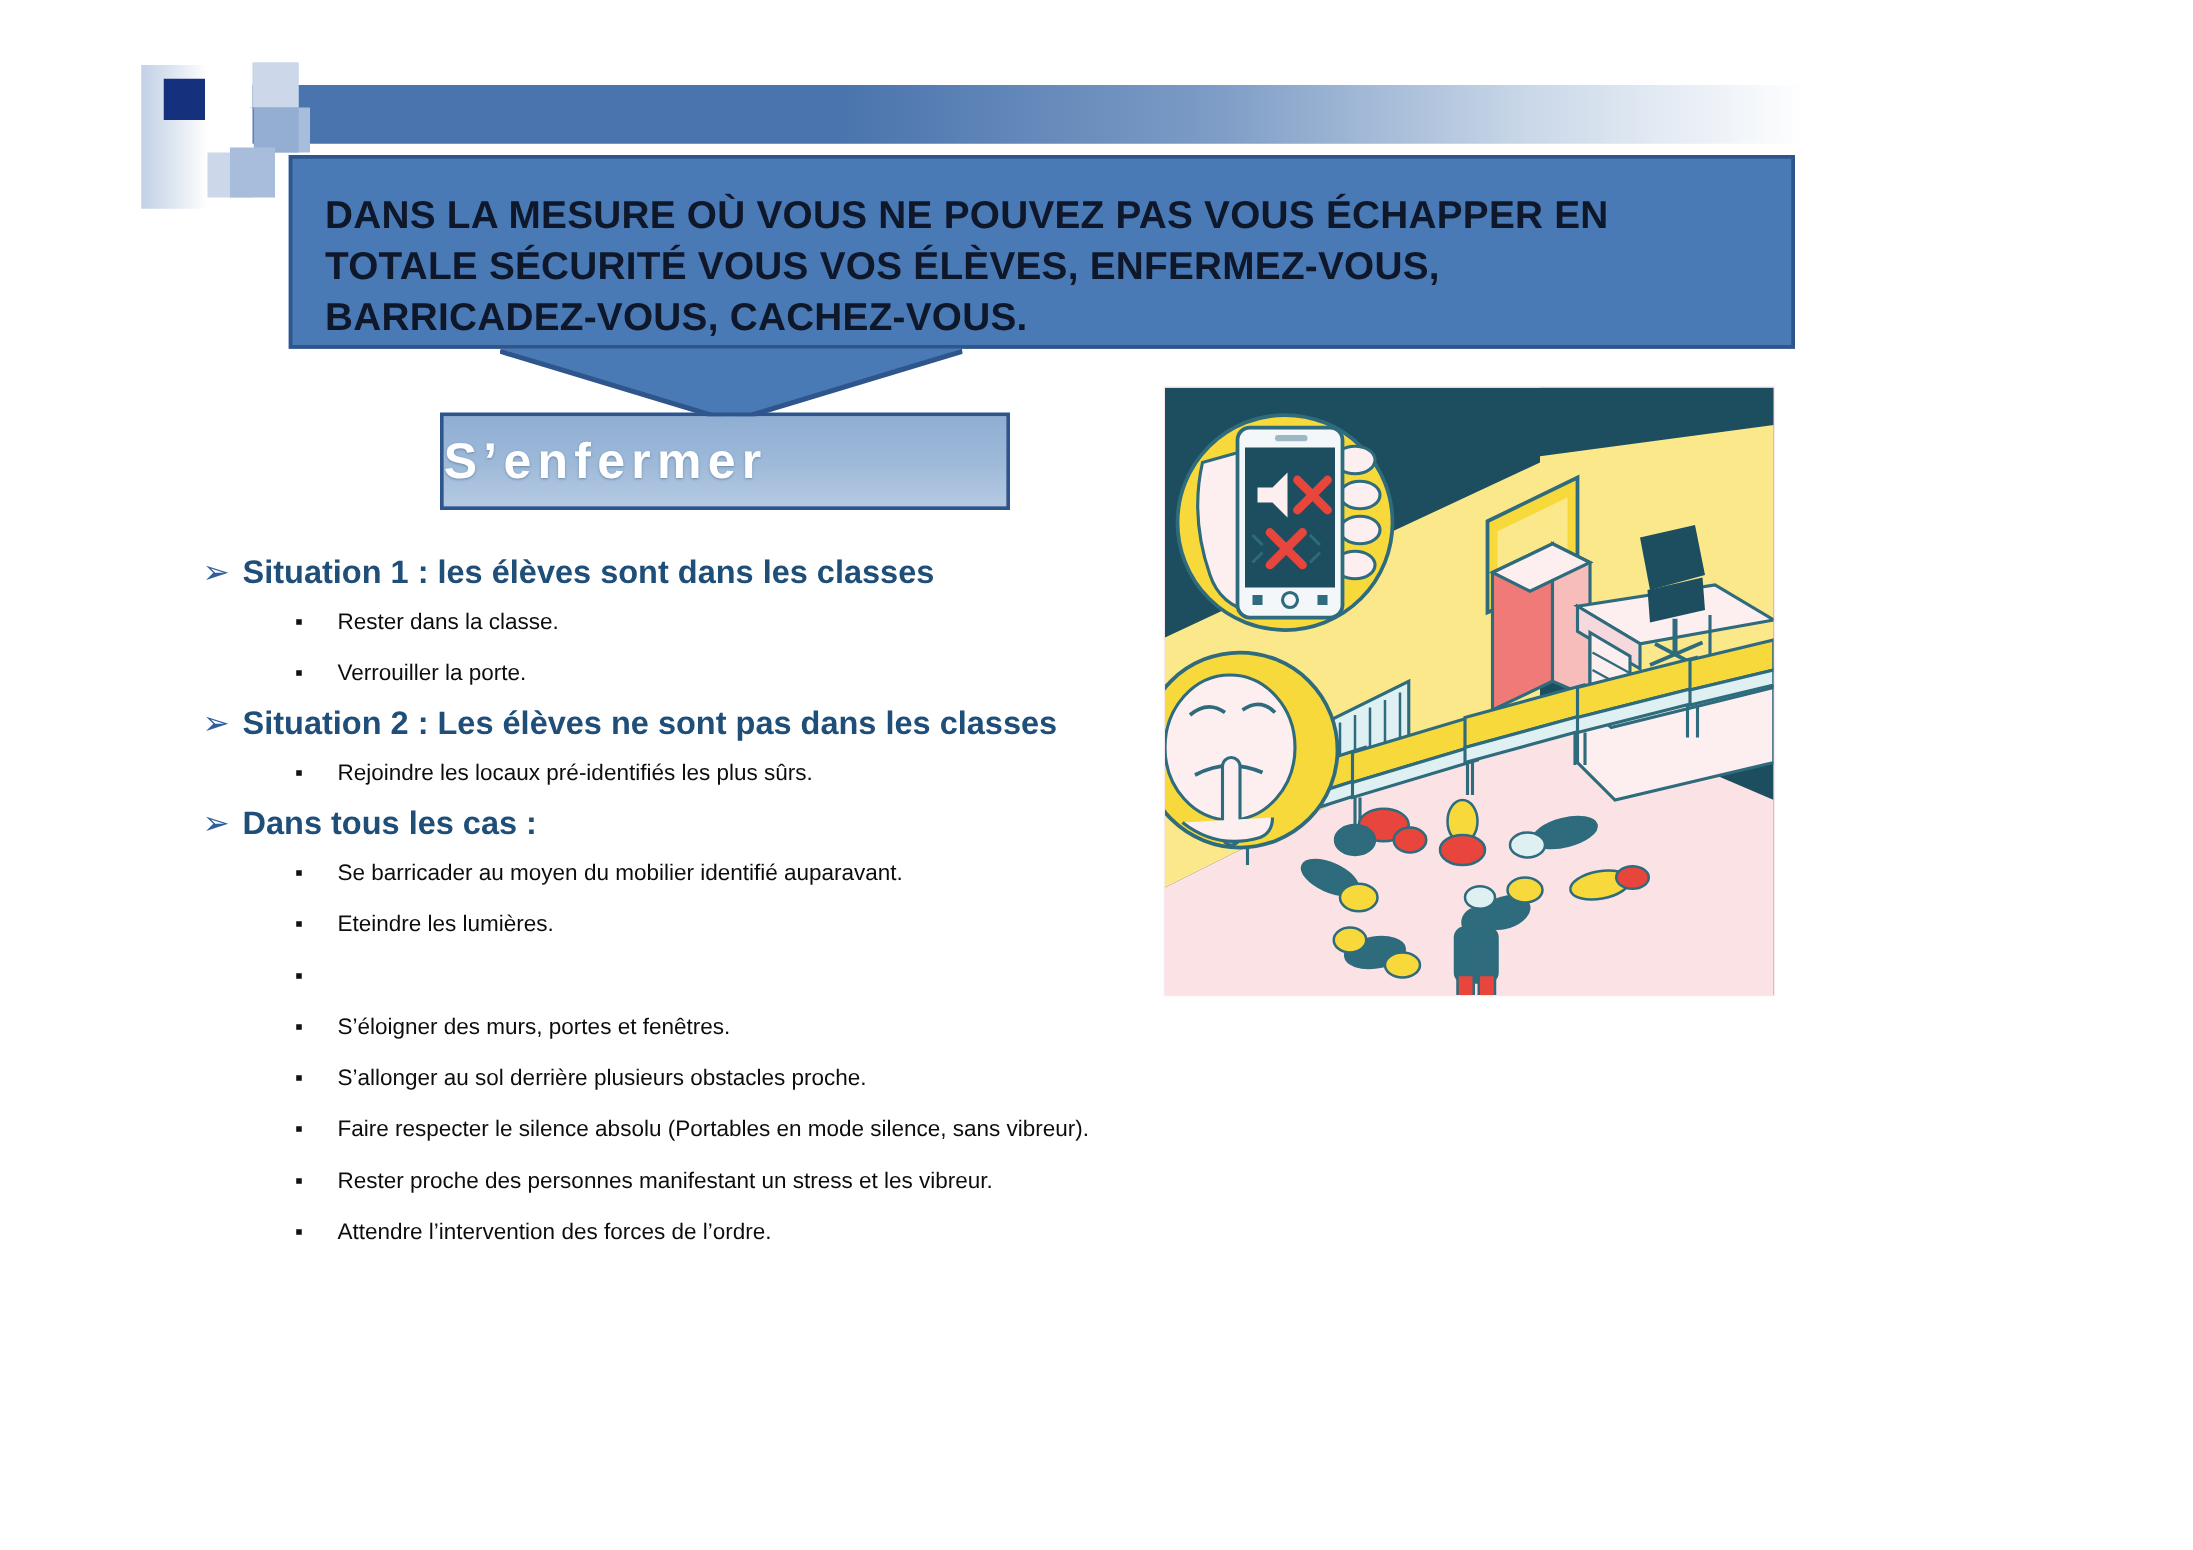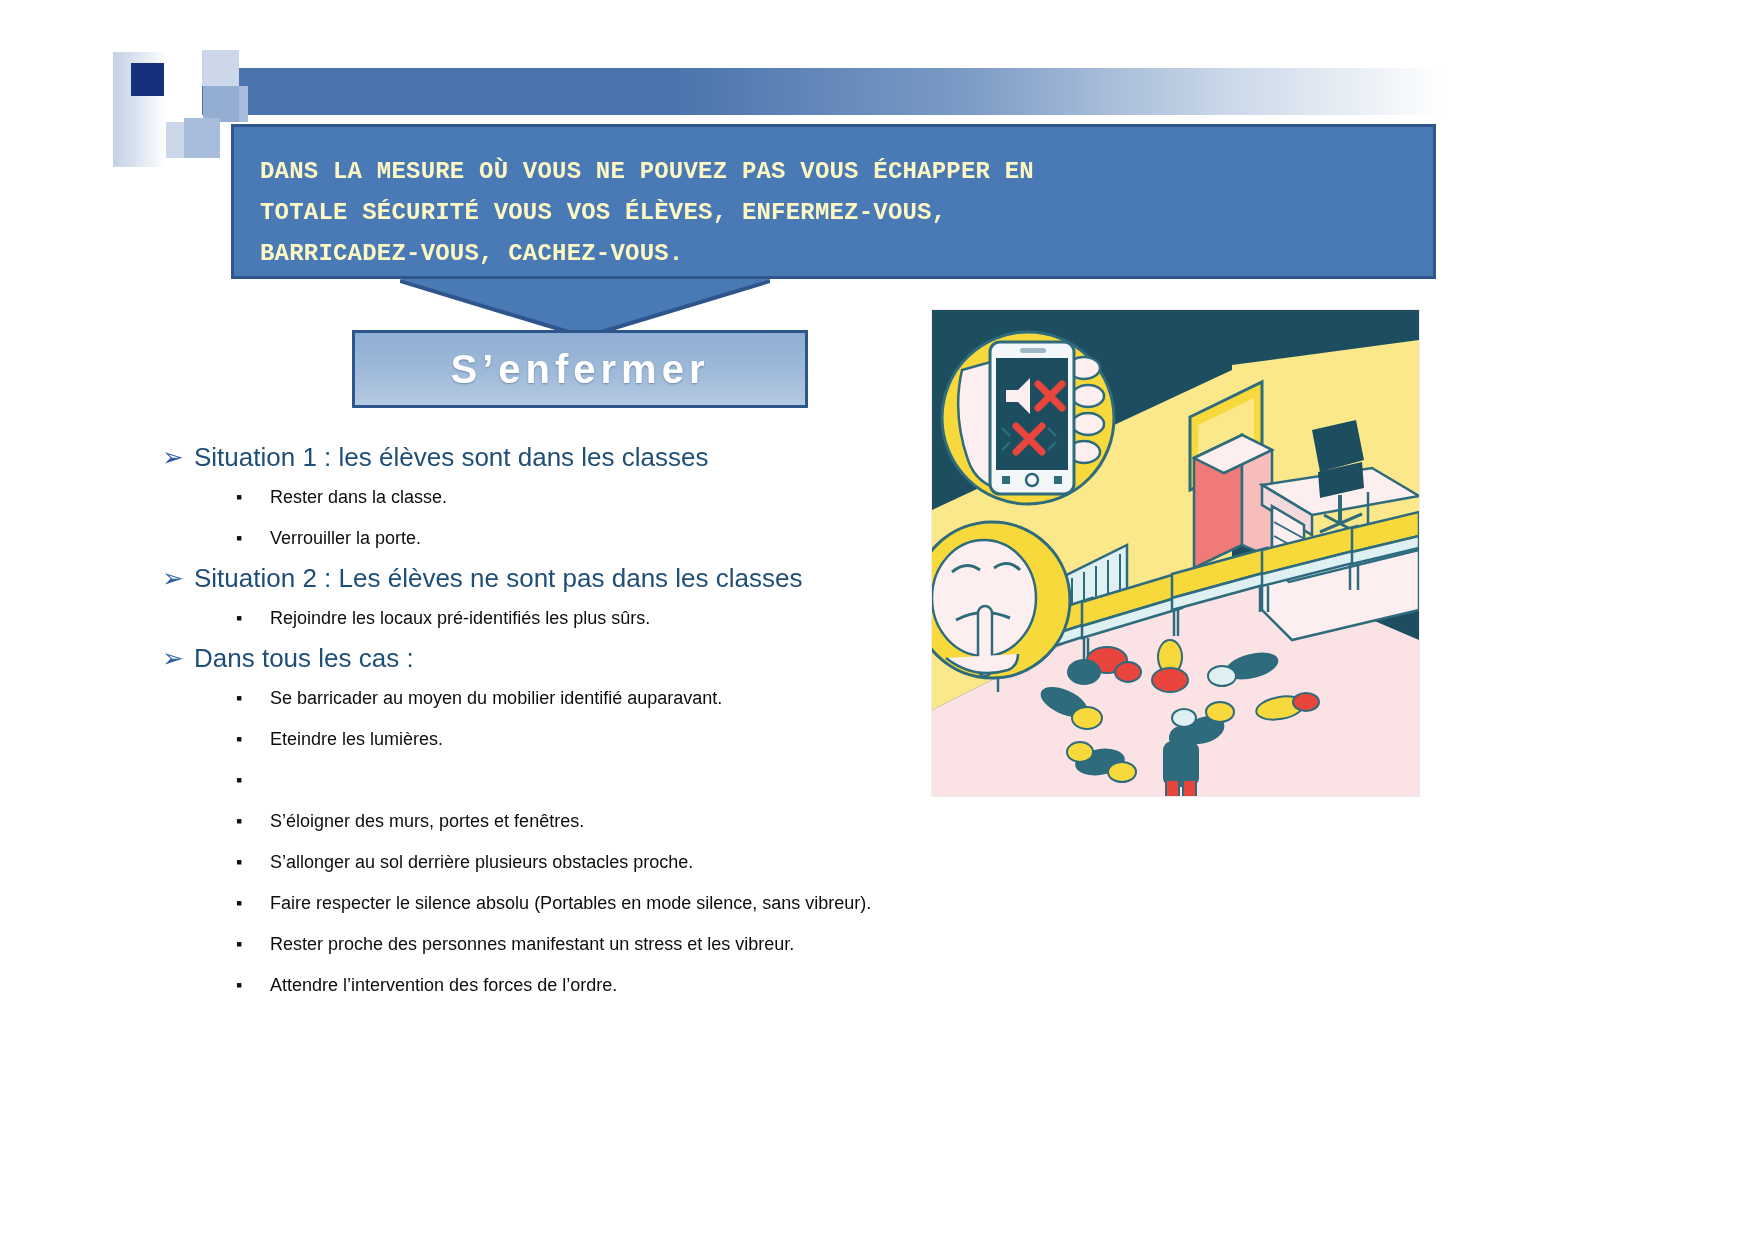--- a/index.html
+++ b/index.html
@@ -82,24 +82,24 @@
     position: absolute;
     left: 231px; top: 124px;
     width: 1205px; height: 155px;
     background: #4a7ab5;
     border: 3px solid #2f5party;
     border: 3px solid #2f568c;
     box-sizing: border-box;
     padding: 24px 26px 0 26px;
   }
   .banner-text {
-    color: #fef9c3;
-    font-family: Liberation Mono, monospace;
+    color: #0f172a;
+    font-family: Liberation Sans, sans-serif;
     font-weight: bold;
-    font-size: 24px;
+    font-size: 31px;
     line-height: 41px;
     letter-spacing: 0.2px;
   }
 
   
   .arrow-wrap {
     position: absolute;
     left: 400px; top: 279px;
     width: 370px; height: 60px;
   }
@@ -107,21 +107,20 @@
   
   .title-box {
     position: absolute;
     left: 352px; top: 330px;
     width: 456px; height: 78px;
     background: linear-gradient(to bottom, #8faed3 0%, #9fbad9 55%, #b5cae2 100%);
     border: 3px solid #2f568c;
     box-sizing: border-box;
     display: flex;
     align-items: center;
-    justify-content: center;
   }
   .title-box-text {
     color: #ffffff;
     font-size: 40px;
     font-weight: bold;
     letter-spacing: 5px;
     text-shadow: 0 1px 2px rgba(40,70,110,.45);
   }
 
   
@@ -141,21 +140,21 @@
     flex: 0 0 36px;
     color: #2f5f9e;
     font-size: 26px;
     line-height: 34px;
     padding-left: 4px;
     box-sizing: border-box;
   }
   .lvl1-text {
     color: #1f4e79;
     font-size: 26px;
-    font-weight: normal;
+    font-weight: bold;
     line-height: 34px;
   }
   .lvl2 {
     display: flex;
     align-items: flex-start;
     margin-left: 78px;
     margin-top: 5px;
     margin-bottom: 5px;
   }
   .lvl2-bullet {

